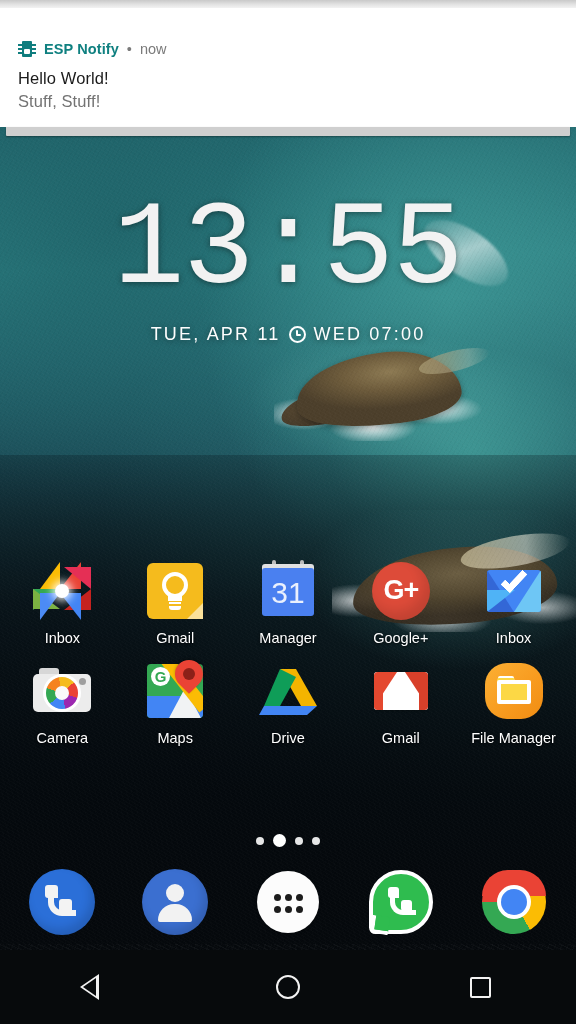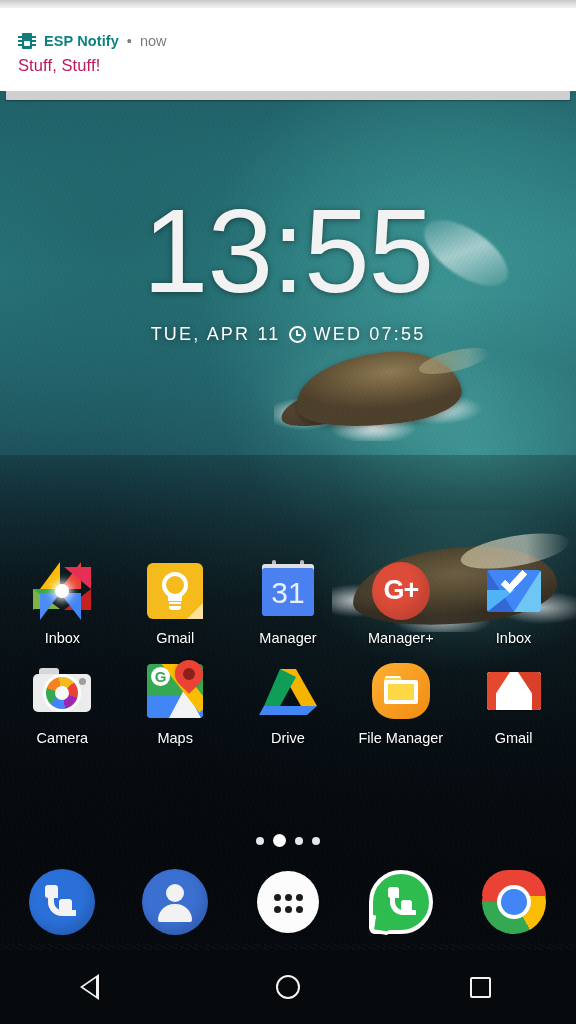--- a/index.html
+++ b/index.html
@@ -120,56 +120,56 @@
   .wave-streak{
     position:absolute; left:418px; top:230px; width:96px; height:46px;
     background:linear-gradient(124deg, rgba(255,255,255,0) 0%, rgba(255,255,255,.55) 48%, rgba(255,255,255,0) 100%);
     border-radius:50%; transform:rotate(34deg); filter:blur(1px);
   }
 
   
   #notif-shade { position:absolute; left:0; top:0; width:576px; z-index:30; }
   .shade-topstrip { height:8px; background:linear-gradient(180deg,#c9c9c9 0%, #e4e4e4 60%, #f2f2f2 100%); }
   .notif-card {
-    background:#fff; padding:22px 18px 16px 18px;
+    background:#fff; padding:30px 18px 16px 18px;
   }
   .notif-header { display:flex; align-items:center; gap:8px; height:22px; }
   .chip-icon { width:18px; height:18px; position:relative; flex:0 0 auto; }
   .chip-icon .chip-body {
     position:absolute; left:4px; top:1px; width:10px; height:16px;
     background:#0f7d7e; border-radius:1px;
   }
   .chip-icon .chip-inner {
     position:absolute; left:6px; top:9px; width:6px; height:5px;
     background:#fff; border-radius:1px;
   }
   .chip-icon .pin { position:absolute; width:4px; height:1.6px; background:#0f7d7e; }
   .chip-icon .pin.l { left:0px; } .chip-icon .pin.r { right:0px; }
   .notif-app {
     color:#0f8080; font-size:14.5px; font-weight:bold; letter-spacing:.1px;
   }
   .notif-sep { color:#7a7a7a; font-size:14.5px; }
   .notif-time { color:#7a7a7a; font-size:14.5px; }
   .notif-title { color:#1b1b1b; font-size:16.5px; margin-top:9px; letter-spacing:.1px; }
-  .notif-text  { color:#be185d; font-size:16.5px; margin-top:4px; letter-spacing:.1px; }
+  .notif-text  { color:#737373; font-size:16.5px; margin-top:4px; letter-spacing:.1px; }
   .shade-stack {
     height:9px; margin:0 6px; background:#cfcfcf;
     border-bottom-left-radius:1px; border-bottom-right-radius:1px;
     box-shadow:0 1px 2px rgba(0,0,0,.35);
   }
 
   
   #clock-widget {
     position:absolute; left:0; right:0; top:192px; z-index:10;
     text-align:center; color:#fff;
     text-shadow:0 1px 6px rgba(0,0,0,.45);
   }
   .clock-time {
     font-size:118px; line-height:1.0; font-weight:300;
-    letter-spacing:-1px; color:#f2f2f2;
+    letter-spacing:-1px; color:#f2f2f2;font-family:Liberation Mono, monospace;
   }
   .clock-sub {
     margin-top:14px; font-size:18px; letter-spacing:2.2px;
     display:flex; align-items:center; justify-content:center; gap:8px;
     color:#fdfdfd;
   }
   .alarm-icon { width:17px; height:17px; position:relative; display:inline-block; }
   .alarm-icon .face {
     position:absolute; inset:0; border:2px solid #fff; border-radius:50%;
   }
@@ -542,35 +542,36 @@
         <span class="pin r" style="top:4px"></span>
           <span class="pin r" style="top:8px"></span>
           <span class="pin r" style="top:12px"></span>
         <span class="chip-body"></span>
         <span class="chip-inner"></span>
       </span>
       <span class="notif-app">ESP Notify</span>
       <span class="notif-sep">•</span>
       <span class="notif-time">now</span>
     </div>
+    <div class="notif-title">Hello World!</div>
     <div class="notif-text">Stuff, Stuff!</div>
   </div>
   <div class="shade-stack"></div>
 </div>
 
 <div id="clock-widget">
   <div class="clock-time">13:55</div>
   <div class="clock-sub">
     <span>TUE, APR 11</span>
     <span class="alarm-icon">
       <span class="face"></span>
         <span class="hh"></span>
         <span class="mm"></span>
     </span>
-    <span>WED 07:55</span>
+    <span>WED 07:00</span>
   </div>
 </div>
 
 <div id="app-grid">
 
   <div class="grid-row">
 
     <div class="app-cell">
       <div class="app-icon ic-photos">
         <div class="pw">
@@ -609,21 +610,21 @@
         <span class="num">31</span>
       </div>
       <div class="app-label">Manager</div>
     </div>
 
     <div class="app-cell">
       <div class="app-icon ic-gplus">
         <span class="circ"></span>
         <span class="gtxt">G+</span>
       </div>
-      <div class="app-label">Manager+</div>
+      <div class="app-label">Google+</div>
     </div>
 
     <div class="app-cell">
       <div class="app-icon ic-inbox">
         <span class="env">
           <span class="flapL"></span>
             <span class="flapR"></span>
             <span class="bottomL"></span>
         </span>
         <span class="check"></span>
@@ -667,39 +668,39 @@
             <polygon points="21,2 5,39 21,39 37,10" fill="#0f9d58"></polygon>
             <polygon points="5,39 0,48 48,48 58,39" fill="#4285f4"></polygon>
             <polygon points="21,39 42,39 48,48 15,48" fill="#3b78e7" opacity="0.0"></polygon>
           </svg>
         </span>
       </div>
       <div class="app-label">Drive</div>
     </div>
 
     <div class="app-cell">
-      <div class="app-icon ic-fm">
-        <span class="sq"></span>
-        <span class="fold-top"></span>
-          <span class="sh"></span>
-          <span class="folder"></span>
-      </div>
-      <div class="app-label">File Manager</div>
-    </div>
-
-    <div class="app-cell">
       <div class="app-icon ic-gmail">
         <span class="env">
           <span class="sideL"></span>
             <span class="sideR"></span>
           <span class="mL"></span>
             <span class="mR"></span>
         </span>
       </div>
       <div class="app-label">Gmail</div>
+    </div>
+
+    <div class="app-cell">
+      <div class="app-icon ic-fm">
+        <span class="sq"></span>
+        <span class="fold-top"></span>
+          <span class="sh"></span>
+          <span class="folder"></span>
+      </div>
+      <div class="app-label">File Manager</div>
     </div>
 
   </div>
 </div>
 
 <div id="page-dots">
     <span class="dot"></span>
     <span class="dot active"></span>
     <span class="dot"></span>
     <span class="dot"></span>

